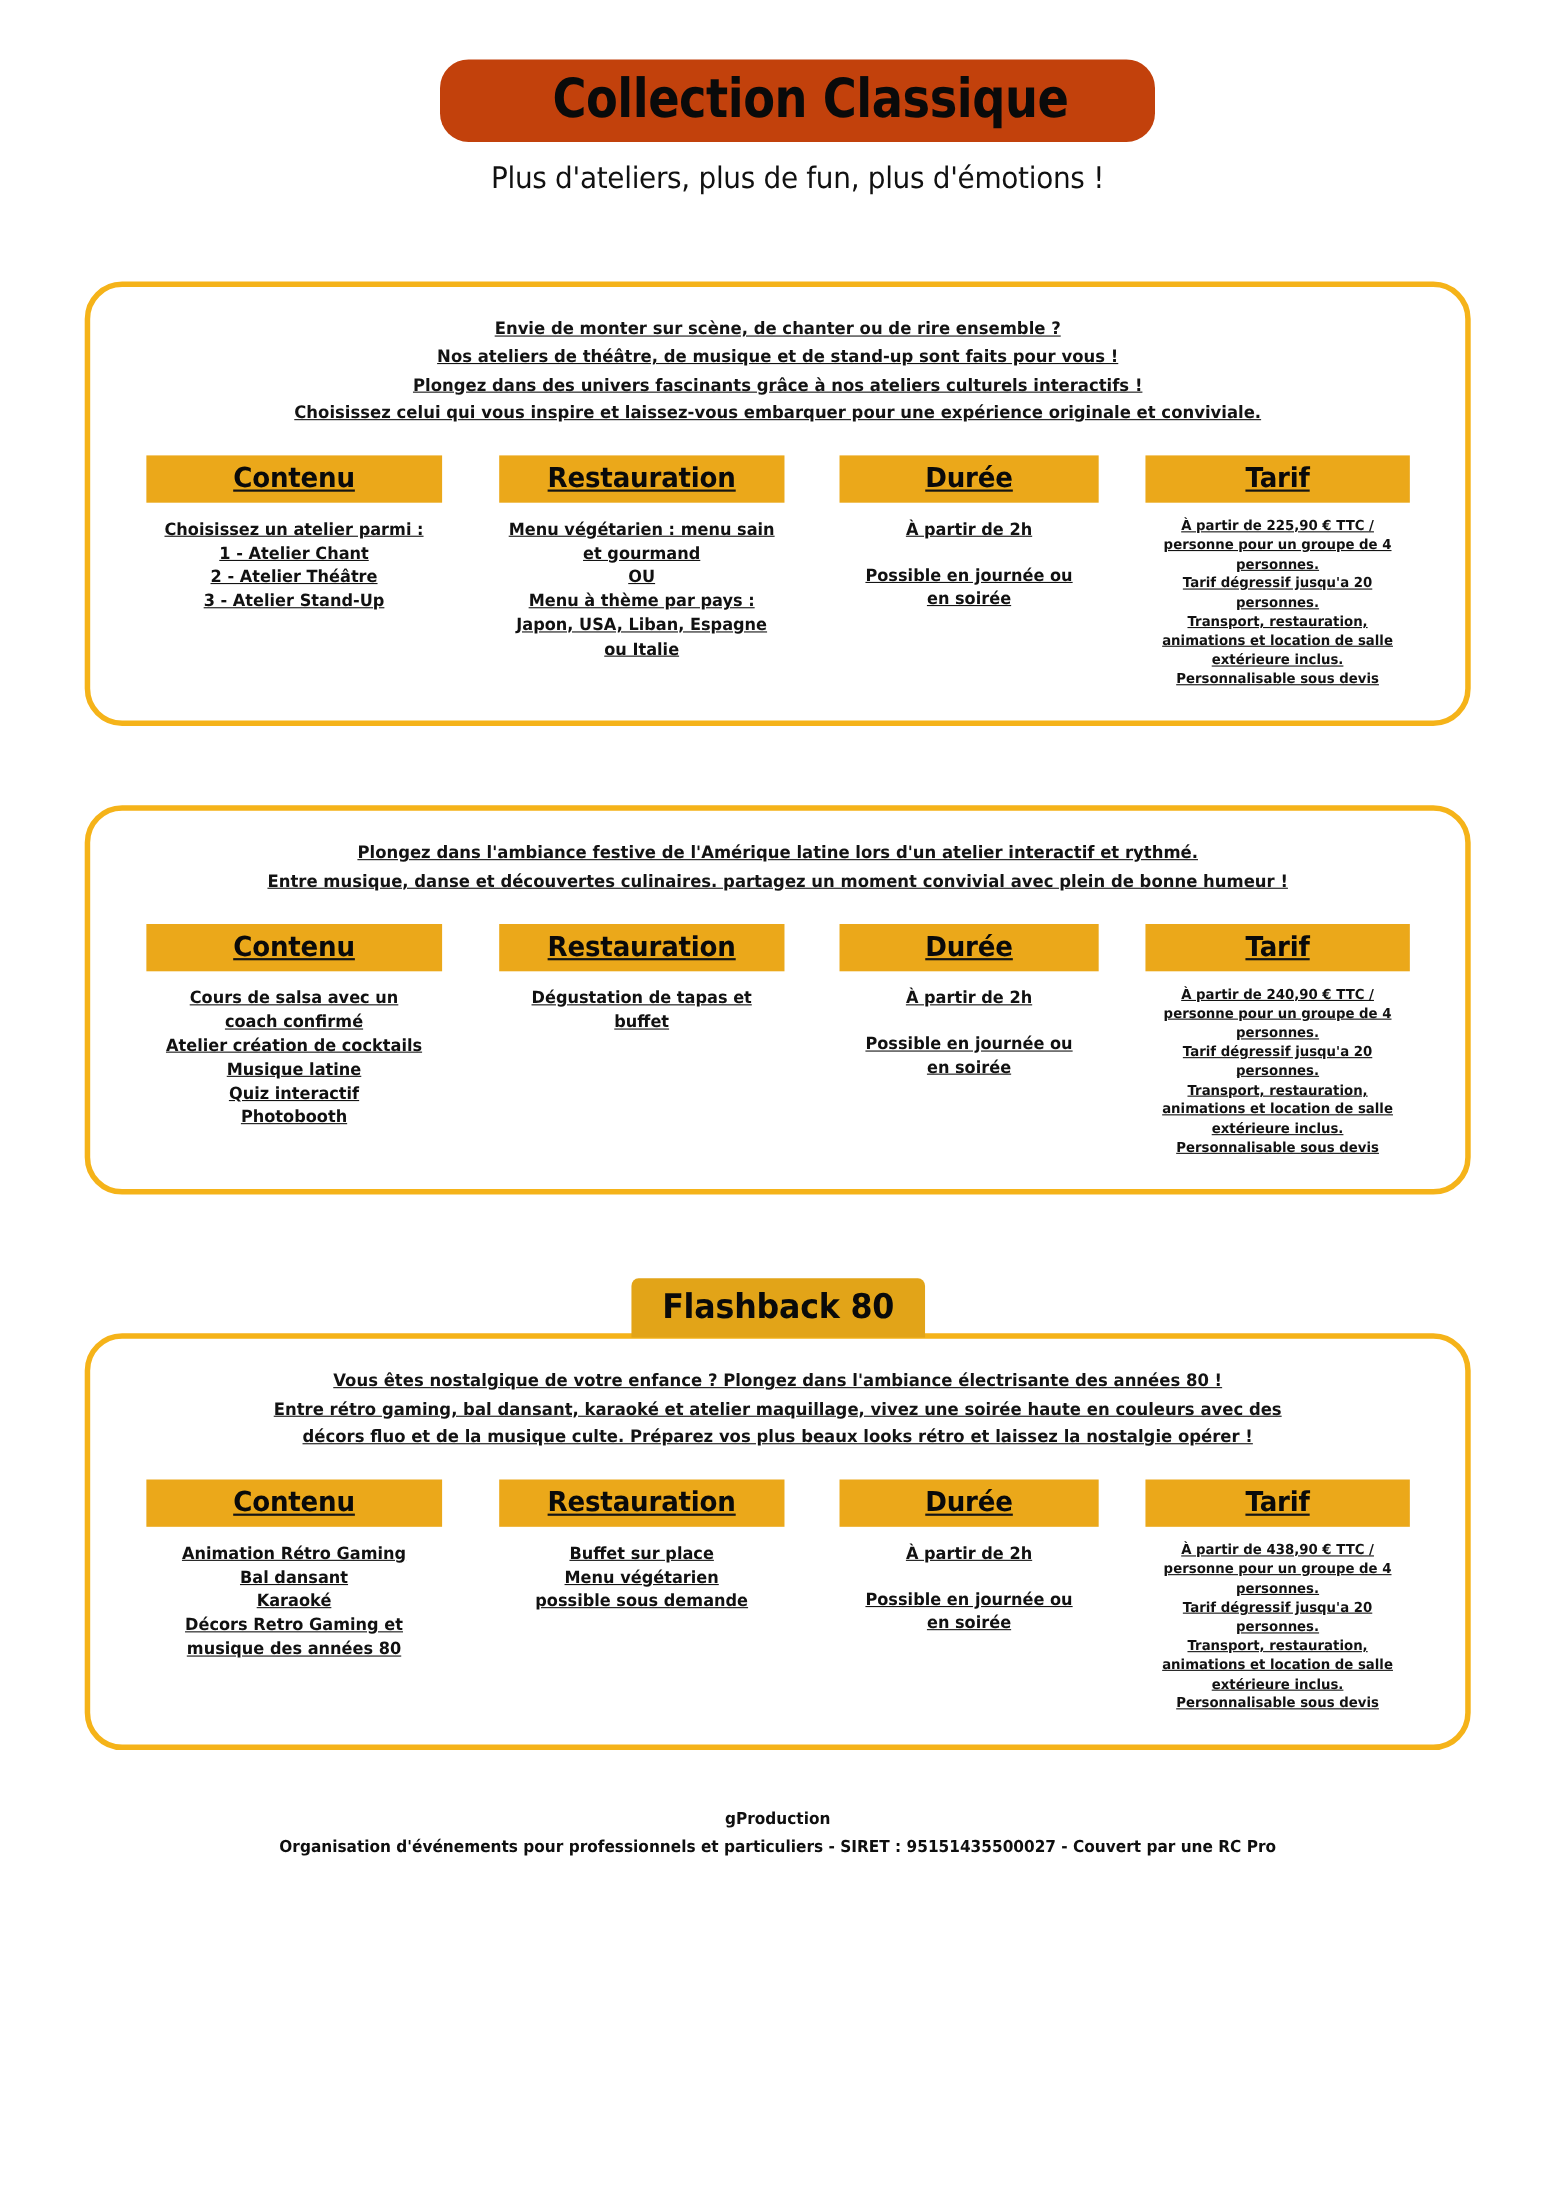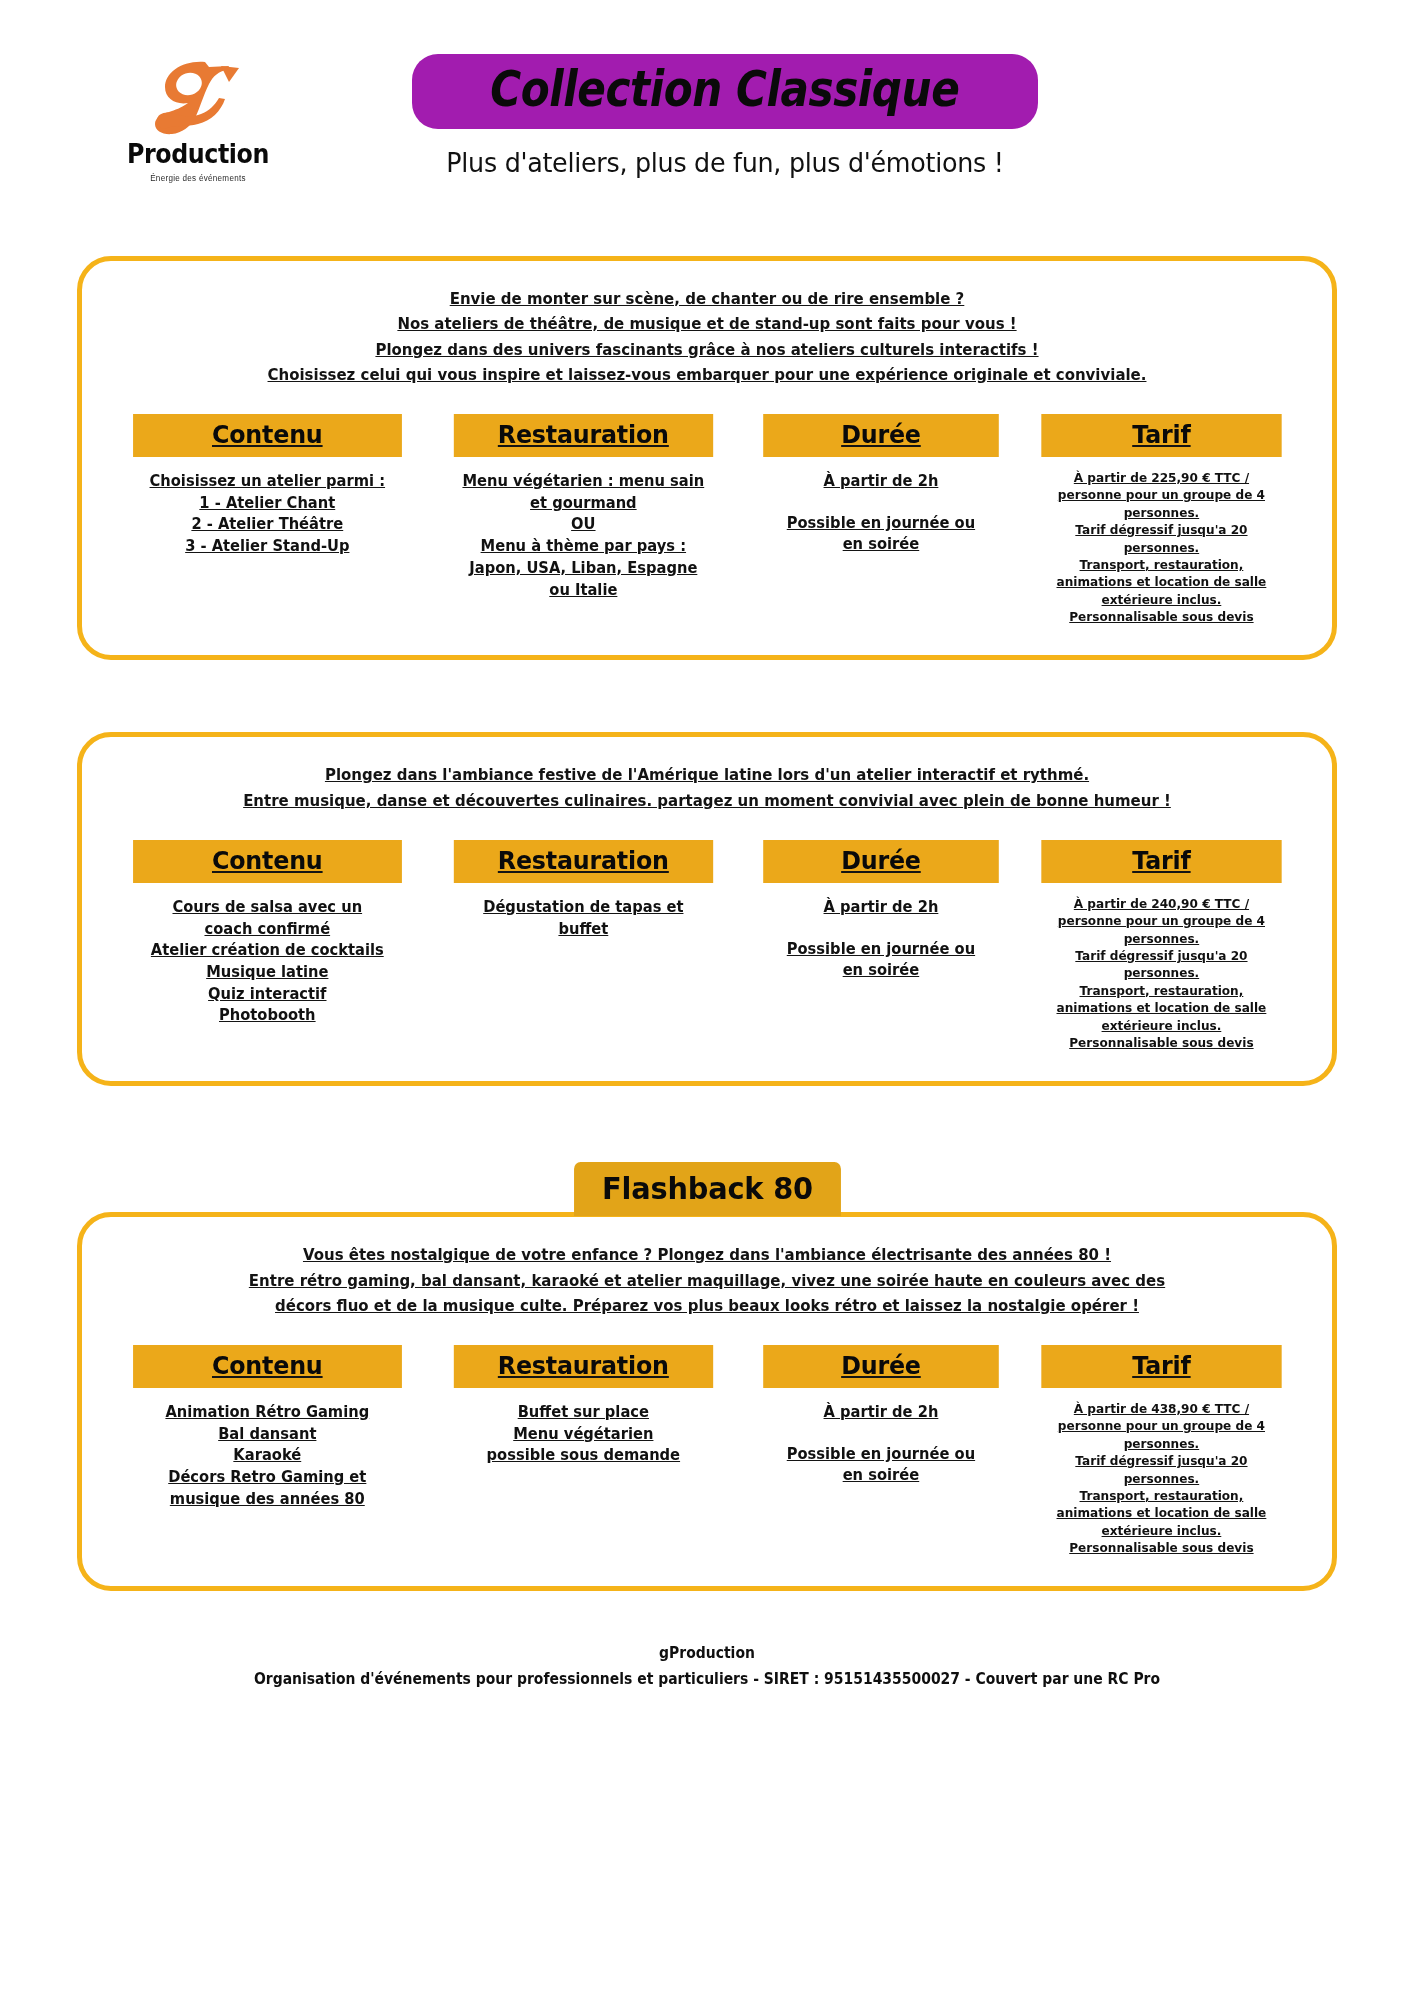--- a/index.html
+++ b/index.html
@@ -67,24 +67,23 @@
   .title-wrap {
     position: absolute;
     left: 335px;
     top: 54px;
     width: 780px;
     text-align: center;
   }
 
   .title-pill {
     display: inline-block;
-    background: #a21caf;
+    background: #c2410c;
     border-radius: 26px;
-    padding: 10px 40px 14px 40px;
-    font-style: italic;
+    padding: 10px 40px 14px 64px;
   }
 
   .title-pill .title-text {
     font-family: "DejaVu Sans", sans-serif;
     font-weight: 700;
     font-size: 49px;
     line-height: 1.05;
     letter-spacing: -0.5px;
     color: #0a0a0a;
     transform: scaleX(0.86);
@@ -212,32 +211,20 @@
     transform: scaleX(0.93);
   }
 </style>
 </head>
 <body>
 
 <div class="page">
 
   <div class="header">
 
-    <div class="logo-block">
-      <div class="logo-mark">
-        <svg width="110" height="80" viewBox="0 0 110 80" xmlns="http://www.w3.org/2000/svg">
-          <path d="M62 4 C40 2 22 14 22 29 C22 41 33 47 45 45 C38 50 32 52 26 54 C18 56 12 60 12 66 C12 73 20 77 29 76 C39 75 47 69 52 60 C57 50 60 38 66 26 C70 18 76 13 84 12 L86 8 L66 9 Z" fill="#E87A33"></path>
-          <ellipse cx="46" cy="26" rx="13" ry="11" transform="rotate(-18 46 26)" fill="#ffffff"></ellipse>
-          <path d="M14 62 C14 56 22 53 29 55 C38 58 48 60 58 56 C66 53 72 47 76 40 L82 41 C78 53 68 63 55 66 C44 69 32 67 24 70 C18 72 14 68 14 62 Z" fill="#E87A33"></path>
-          <path d="M78 8 L96 10 L86 24 Z" fill="#E87A33"></path>
-        </svg>
-      </div>
-      <div class="logo-word">Production</div>
-      <div class="logo-tagline">Énergie des événements</div>
-    </div>
 
     <div class="title-wrap">
       <div class="title-pill">
         <span class="title-text">Collection Classique</span>
       </div>
       <div class="subtitle">Plus d'ateliers, plus de fun, plus d'émotions !</div>
     </div>
   </div>
 
   <div class="top-gap"></div>

